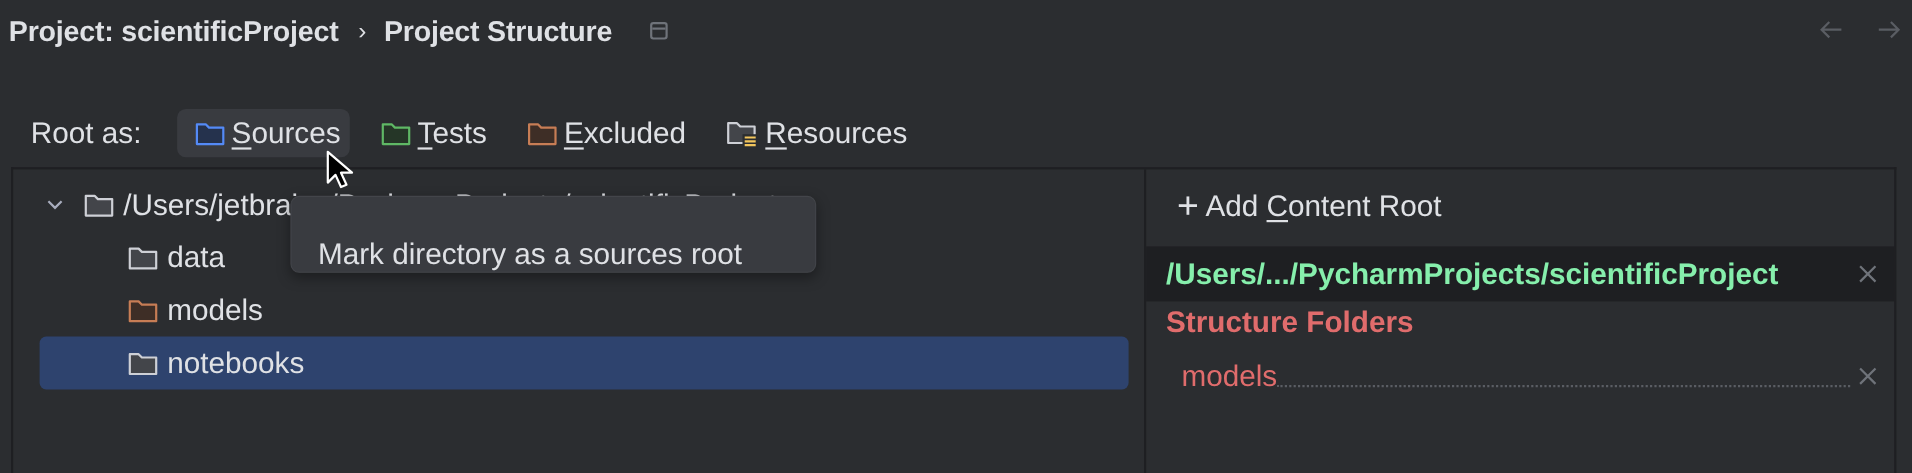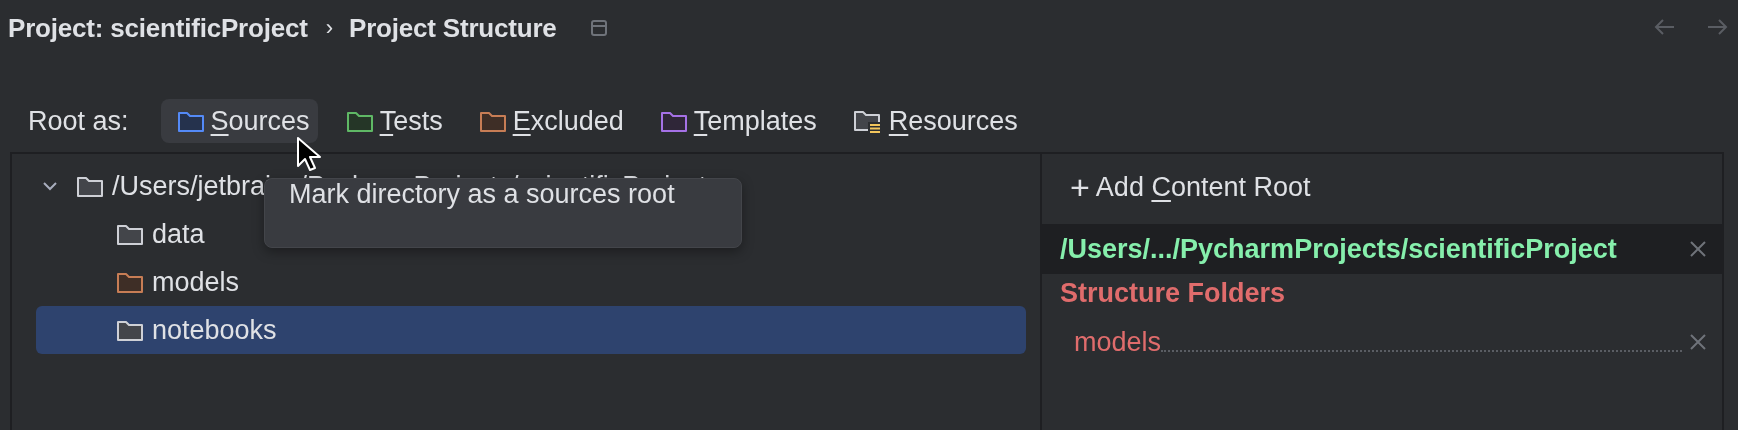--- a/index.html
+++ b/index.html
@@ -83,21 +83,21 @@
       position: absolute; left: 32px; right: 40px; top: 168px; height: 36px;
       display: flex; align-items: flex-end;
     }
     .excl-name { font-size: 27px; color: #e06c6c; line-height: 32px; }
     .dots { flex: 1; border-bottom: 2px dotted #5a5d63; margin-bottom: 6px; height: 1px; }
 
     .tooltip {
       position: absolute; left: 264px; top: 178px; width: 478px; height: 70px;
       background: #393b40; border-radius: 8px; border: 1px solid #43454a;
       box-shadow: 0 4px 12px rgba(0,0,0,0.35);
-      display: flex; align-items: flex-start; padding-left: 24px;
+      display: flex; align-items: flex-end; padding-left: 24px;
       font-size: 27px; color: #dfe1e5; z-index: 10;
     }
     .cursor { position: absolute; left: 296px; top: 136px; z-index: 20; }
   </style>
 </head>
 <body>
 
 <div class="header">
   <span class="crumb">Project: scientificProject</span>
   <span class="crumb-sep">›</span>
@@ -135,26 +135,20 @@
   </div>
 
   <div class="mark-btn">
     <svg class="fld" width="28" height="24" viewBox="0 0 28 24">
         <path d="M2 4h8l3 3h13v15H2z" fill="#3e2e26" stroke="#c77d55" stroke-width="2" stroke-linejoin="round"></path>
       </svg>
     <span><span class="mnem">E</span><span>xcluded</span></span>
   </div>
 
 
-  <div class="mark-btn">
-    <svg class="fld" width="28" height="24" viewBox="0 0 28 24">
-        <path d="M2 4h8l3 3h13v15H2z" fill="#2f2638" stroke="#a571e6" stroke-width="2" stroke-linejoin="round"></path>
-      </svg>
-    <span><span class="mnem">T</span><span>emplates</span></span>
-  </div>
 
   <div class="mark-btn">
     <svg class="fld" width="30" height="26" viewBox="0 0 30 26">
         <path d="M2 4h8l3 3h13v15H2z" fill="#43454a" stroke="#ced0d6" stroke-width="2" stroke-linejoin="round"></path>
         <rect x="15" y="14" width="14" height="12" fill="#2b2d30"></rect>
         <path d="M17 17h10M17 20.5h10M17 24h10" stroke="#f2c55c" stroke-width="2"></path>
       </svg>
     <span><span class="mnem">R</span><span>esources</span></span>
   </div>
 </div>

